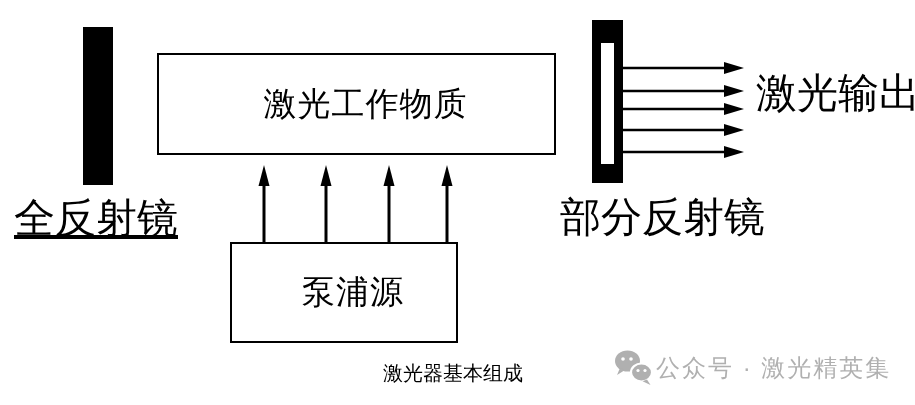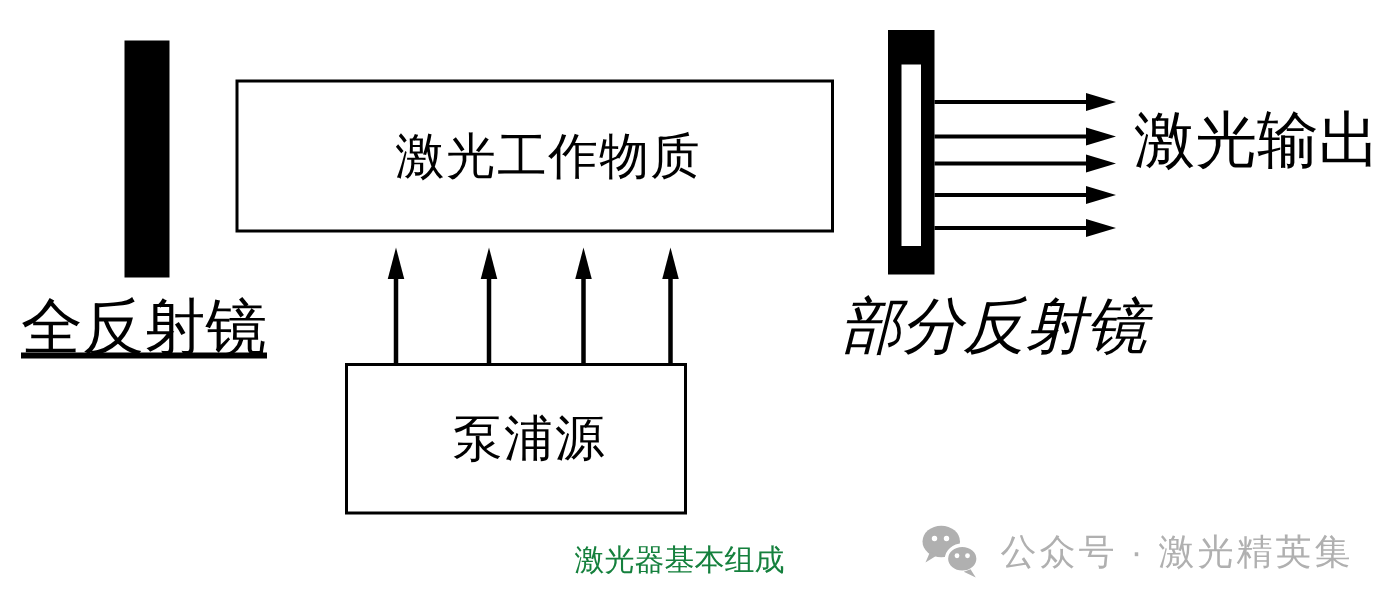--- a/index.html
+++ b/index.html
@@ -56,41 +56,41 @@
   }
 
   
   .diagram-label {
     font-size: 41px;
     color: #000000;
     white-space: nowrap;
     line-height: 1.1;
   }
   .label-total-mirror   { left: 14px;  top: 196px; text-decoration: underline; }
-  .label-partial-mirror { left: 560px; top: 195px; font-style: italic; }
+  .label-partial-mirror { left: 560px; top: 195px; }
   .label-laser-output   { left: 756px; top: 71px; }
 
   
   .svg-layer { position: absolute; }
   .arrow-line { stroke: #000000; fill: none; }
   .arrow-head { fill: #000000; stroke: none; }
 
   
   .caption {
     left: 383px; top: 360px;
     font-family: "Liberation Sans", "DejaVu Sans", sans-serif;
     font-size: 20px;
-    color: #15803d;
+    color: #000000;
     white-space: nowrap;
   }
   .watermark {
     left: 614px; top: 349px;
     display: flex;
     align-items: center;
-    gap: 13px;
+    gap: 2px;
   }
   .watermark-text {
     font-family: "Liberation Sans", "DejaVu Sans", sans-serif;
     font-size: 24px;
     letter-spacing: 2px;
     color: #b0b0b0;
     white-space: nowrap;
   }
 </style>
 </head>

